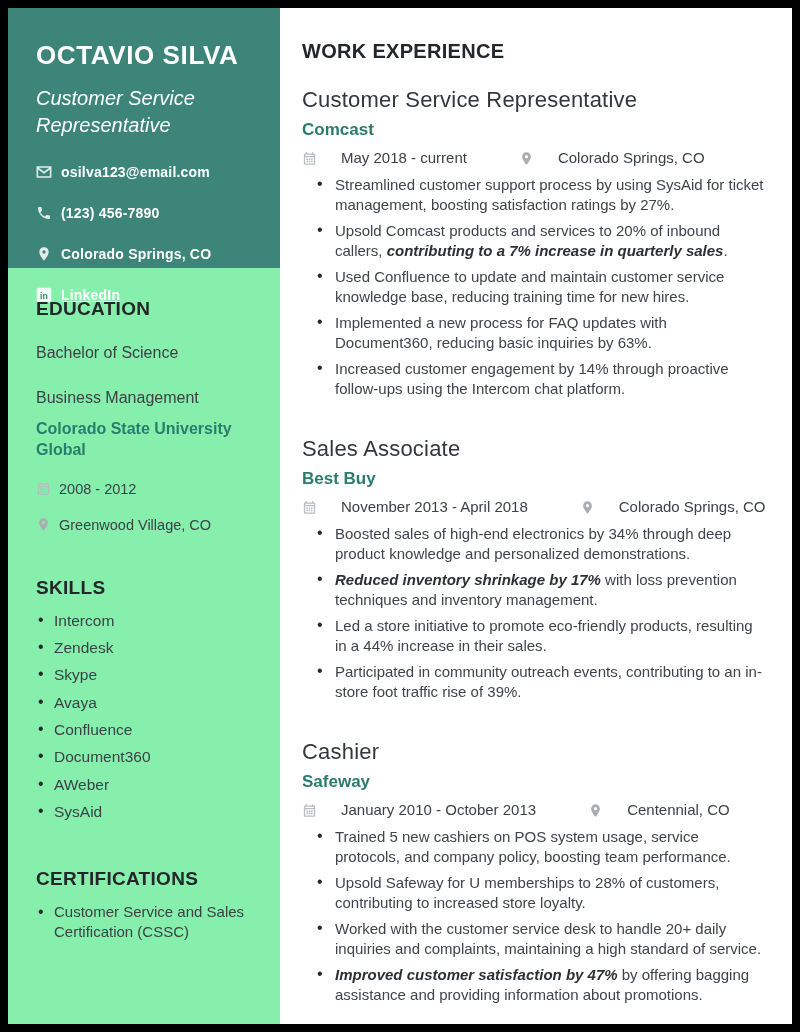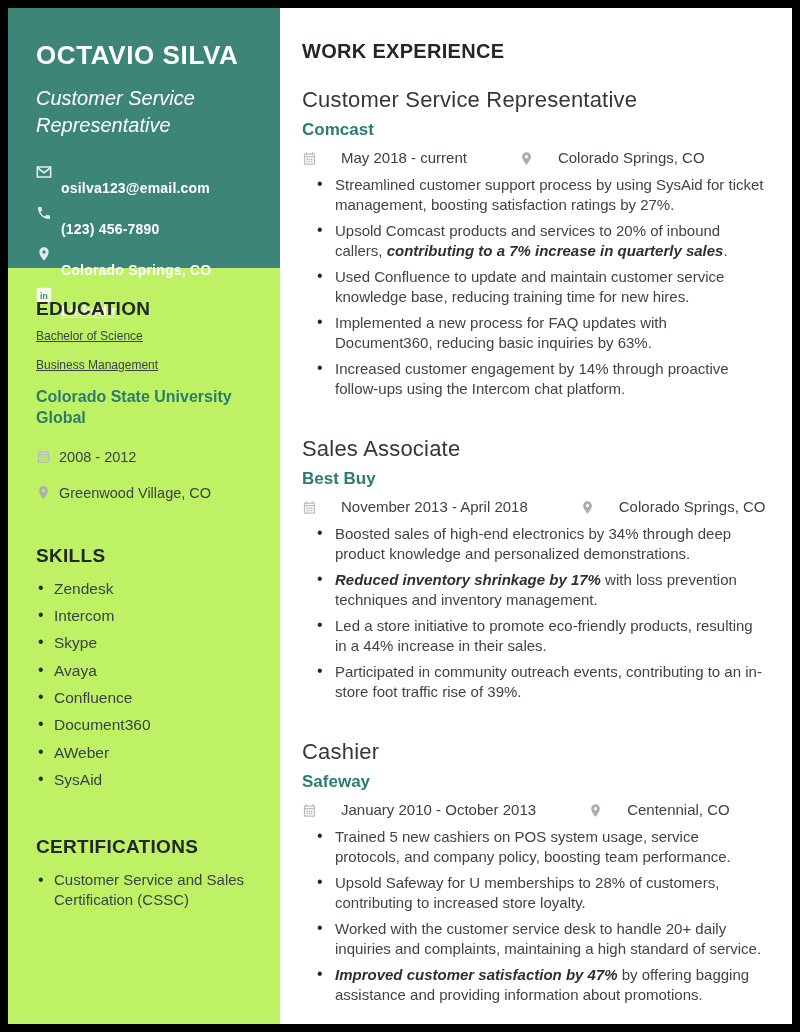--- a/index.html
+++ b/index.html
@@ -14,21 +14,21 @@
     left: 8px; top: 8px;
     width: 784px; height: 1016px;
     background: #ffffff;
     display: flex;
     overflow: hidden;
   }
   
   .sidebar {
     width: 272px;
     flex: 0 0 272px;
-    background: #bef264;
+    background: #86efac;
     display: flex;
     flex-direction: column;
   }
   .hero {
     background: var(--accent, #3d8578);
     height: 260px;
     padding: 32px 24px 0 28px;
     color: #ffffff;
   }
   .hero h1 {
@@ -42,40 +42,40 @@
     margin-top: 14px;
     font-size: 20px;
     font-style: italic;
     font-weight: 500;
     line-height: 1.33;
     max-width: 200px;
   }
   .contact { margin-top: 26px; }
   .contact-row {
     display: flex;
-    align-items: flex-end;
+    align-items: flex-start;
     gap: 9px;
     margin-bottom: 9px;
     font-size: 14px;
     font-weight: 600;
     letter-spacing: 0.2px;
     color: #ffffff;
   }
   .contact-row .cicon { width: 16px; height: 32px; flex: 0 0 16px; display: inline-flex; }
   .contact-row .cicon svg { width: 16px; height: 16px; }
   .contact-row.linked .ctext { text-decoration: underline; cursor: pointer; }
   
   .side-body { padding: 30px 16px 0 28px; color: #3f444a; }
   .side-heading {
     font-size: 19px;
     font-weight: 800;
     letter-spacing: 0.3px;
     color: #23272b;
   }
-  .edu-line { font-size: 12px; line-height: 25px; margin-top: 4px; color: #3c4147; text-decoration: underline; }
+  .edu-line { font-size: 16px; line-height: 25px; margin-top: 20px; color: #3c4147; }
   .edu-school {
     font-size: 16px;
     font-weight: 700;
     color: var(--accent-text, #2a7d6e);
     line-height: 1.3;
     margin-top: 9px;
     max-width: 216px;
   }
   .meta-row {
     display: flex;
@@ -234,22 +234,22 @@
                 <path d="M12 2C8.13 2 5 5.13 5 9c0 5.25 7 13 7 13s7-7.75 7-13c0-3.87-3.13-7-7-7zm0 9.5a2.5 2.5 0 1 1 0-5 2.5 2.5 0 0 1 0 5z"></path>
               </svg>
             </span>
           <span>Greenwood Village, CO</span>
         </div>
       </section>
 
       <section class="skills-section">
         <h2 class="side-heading">SKILLS</h2>
         <ul class="side-list" id="skills-list">
+            <li>Intercom</li>
             <li>Zendesk</li>
-            <li>Intercom</li>
             <li>Skype</li>
             <li>Avaya</li>
             <li>Confluence</li>
             <li>Document360</li>
             <li>AWeber</li>
             <li>SysAid</li>
           </ul>
       </section>
 
       <section class="cert-section">

